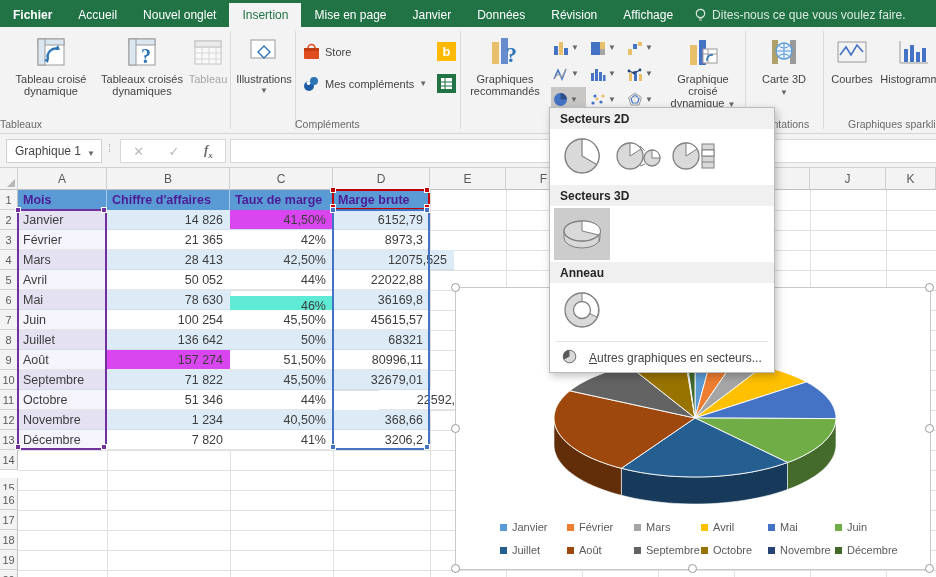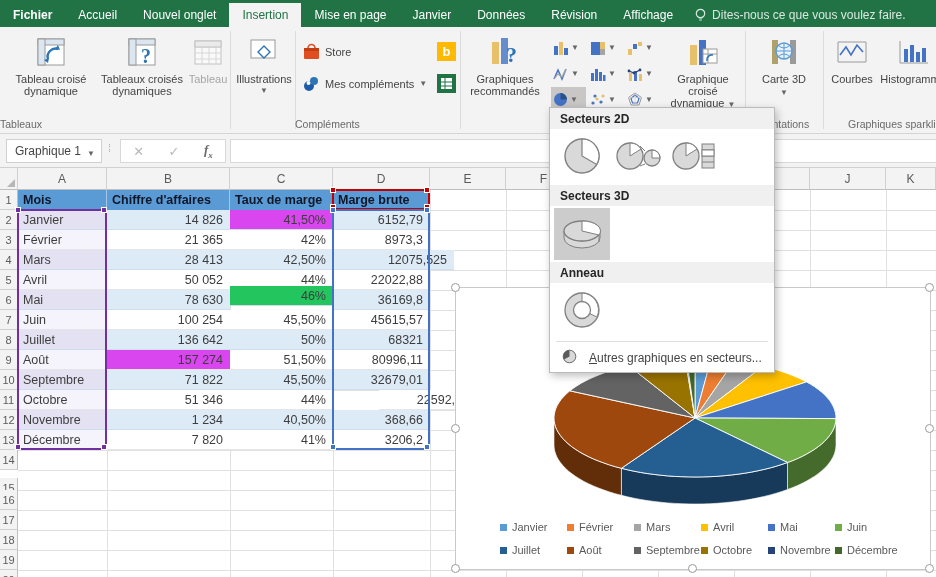--- a/index.html
+++ b/index.html
@@ -36,21 +36,21 @@
 
   
   #sheet { position:absolute; left:0; top:168px; width:936px; height:409px; background:#fff; overflow:hidden; }
   .colhdr { position:absolute; top:0; height:22px; background:#f3f3f3; border-right:1px solid #d0d0d0; border-bottom:1px solid #bfbfbf; color:#5a5a5a; font-size:12px; display:flex; align-items:center; justify-content:center; }
   .rowhdr { position:absolute; left:0; width:18px; height:20px; background:#f3f3f3; border-right:1px solid #bfbfbf; border-bottom:1px solid #d0d0d0; color:#5a5a5a; font-size:11px; display:flex; align-items:center; justify-content:center; }
   .vline { position:absolute; width:1px; background:#e0e0e0; }
   .hline { position:absolute; height:1px; background:#e0e0e0; }
   .cell { position:absolute; height:20px; font-size:12.5px; color:#3d3d3d; display:flex; align-items:center; overflow:hidden; white-space:nowrap; }
   .cell.num { justify-content:flex-end; padding-right:7px; }
   .cell.txt { padding-left:5px; }
-  .cell.thead { background:#5b9bd5; color:#0f172a; font-weight:bold; padding-left:5px; border-right:1px solid rgba(255,255,255,.45); }
+  .cell.thead { background:#5b9bd5; color:#4c1d95; font-weight:bold; padding-left:5px; border-right:1px solid rgba(255,255,255,.45); }
   .selrect { position:absolute; pointer-events:none; }
   .handle-sq { position:absolute; width:6px; height:6px; border:1px solid #fff; }
 
   
   #chart { position:absolute; left:455px; top:287px; width:476px; height:283px; background:#fff; border:1px solid #c9c9c9; }
   .chandle { position:absolute; width:9px; height:9px; border-radius:50%; background:#fff; border:1.5px solid #9a9a9a; }
   #legend { position:absolute; left:0; right:0; bottom:4px; }
   .lgitem { position:absolute; display:flex; align-items:center; gap:5px; font-size:11px; color:#595959; white-space:nowrap; }
   .lgswatch { width:7px; height:7px; }
 
@@ -401,21 +401,21 @@
     <div class="cell txt" style="left: 18px; width: 89px; top: 82px; background: rgb(228, 226, 242); border-bottom: 1px solid rgb(207, 221, 237);">Mars</div>
     <div class="cell num" style="left: 107px; width: 123px; top: 82px; background: rgb(221, 235, 247); border-bottom: 1px solid rgb(207, 221, 237);">28 413</div>
     <div class="cell num" style="left: 230px; width: 103px; top: 82px; background: rgb(221, 235, 247); border-bottom: 1px solid rgb(207, 221, 237);">42,50%</div>
     <div class="cell num" style="left: 333px; width: 121px; top: 82px; background: rgb(221, 235, 247); border-bottom: 1px solid rgb(207, 221, 237);">12075,525</div>
     <div class="cell txt" style="left: 18px; width: 89px; top: 102px; background: rgb(245, 243, 251); border-bottom: 1px solid rgb(230, 230, 230);">Avril</div>
     <div class="cell num" style="left: 107px; width: 123px; top: 102px; background: rgb(255, 255, 255); border-bottom: 1px solid rgb(230, 230, 230);">50 052</div>
     <div class="cell num" style="left: 230px; width: 103px; top: 102px; background: rgb(255, 255, 255); border-bottom: 1px solid rgb(230, 230, 230);">44%</div>
     <div class="cell num" style="left: 333px; width: 97px; top: 102px; background: rgb(255, 255, 255); border-bottom: 1px solid rgb(230, 230, 230);">22022,88</div>
     <div class="cell txt" style="left: 18px; width: 89px; top: 122px; background: rgb(228, 226, 242); border-bottom: 1px solid rgb(207, 221, 237);">Mai</div>
     <div class="cell num" style="left: 107px; width: 123px; top: 122px; background: rgb(221, 235, 247); border-bottom: 1px solid rgb(207, 221, 237);">78 630</div>
-    <div class="cell num" style="left: 230px; width: 103px; top: 118px; background: #22c55e; border-bottom: 1px solid rgb(207, 221, 237);">46%</div>
+    <div class="cell num" style="left: 230px; width: 103px; top: 128px; background: #5eead4; border-bottom: 1px solid rgb(207, 221, 237);">46%</div>
     <div class="cell num" style="left: 333px; width: 97px; top: 122px; background: rgb(221, 235, 247); border-bottom: 1px solid rgb(207, 221, 237);">36169,8</div>
     <div class="cell txt" style="left: 18px; width: 89px; top: 142px; background: rgb(245, 243, 251); border-bottom: 1px solid rgb(230, 230, 230);">Juin</div>
     <div class="cell num" style="left: 107px; width: 123px; top: 142px; background: rgb(255, 255, 255); border-bottom: 1px solid rgb(230, 230, 230);">100 254</div>
     <div class="cell num" style="left: 230px; width: 103px; top: 142px; background: rgb(255, 255, 255); border-bottom: 1px solid rgb(230, 230, 230);">45,50%</div>
     <div class="cell num" style="left: 333px; width: 97px; top: 142px; background: rgb(255, 255, 255); border-bottom: 1px solid rgb(230, 230, 230);">45615,57</div>
     <div class="cell txt" style="left: 18px; width: 89px; top: 162px; background: rgb(228, 226, 242); border-bottom: 1px solid rgb(207, 221, 237);">Juillet</div>
     <div class="cell num" style="left: 107px; width: 123px; top: 162px; background: rgb(221, 235, 247); border-bottom: 1px solid rgb(207, 221, 237);">136 642</div>
     <div class="cell num" style="left: 230px; width: 103px; top: 162px; background: rgb(221, 235, 247); border-bottom: 1px solid rgb(207, 221, 237);">50%</div>
     <div class="cell num" style="left: 333px; width: 97px; top: 162px; background: rgb(221, 235, 247); border-bottom: 1px solid rgb(207, 221, 237);">68321</div>
     <div class="cell txt" style="left: 18px; width: 89px; top: 182px; background: rgb(245, 243, 251); border-bottom: 1px solid rgb(230, 230, 230);">Août</div>

